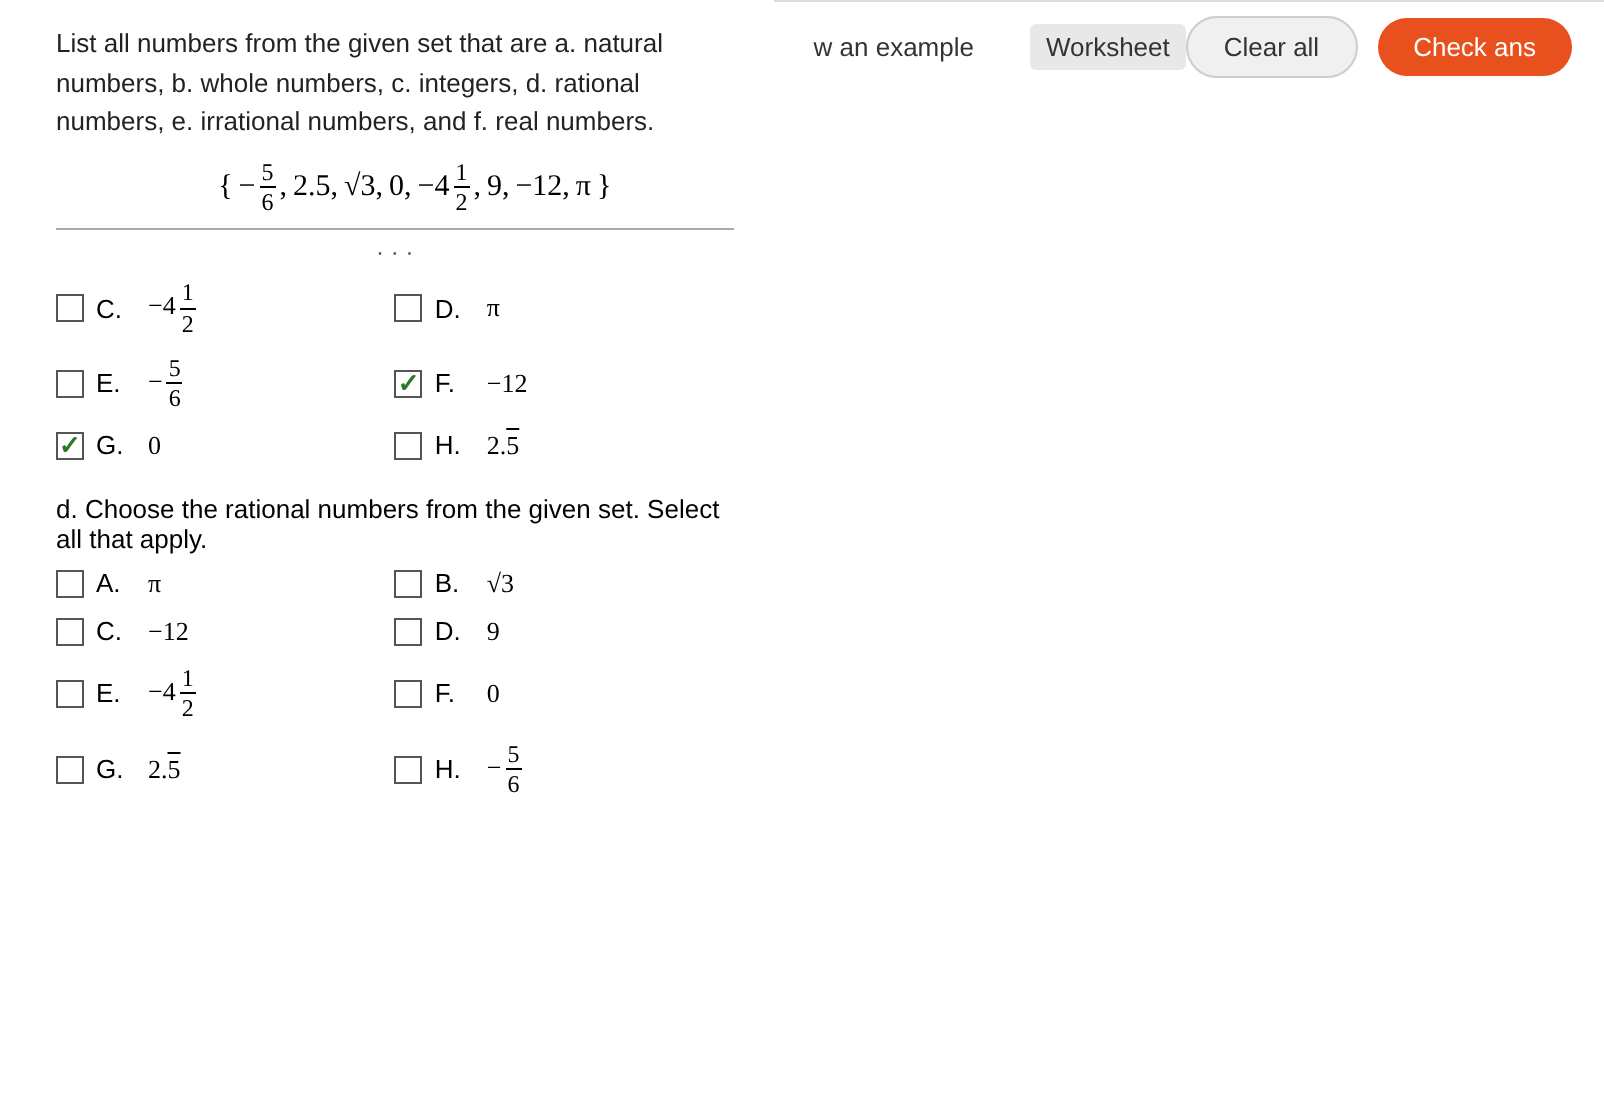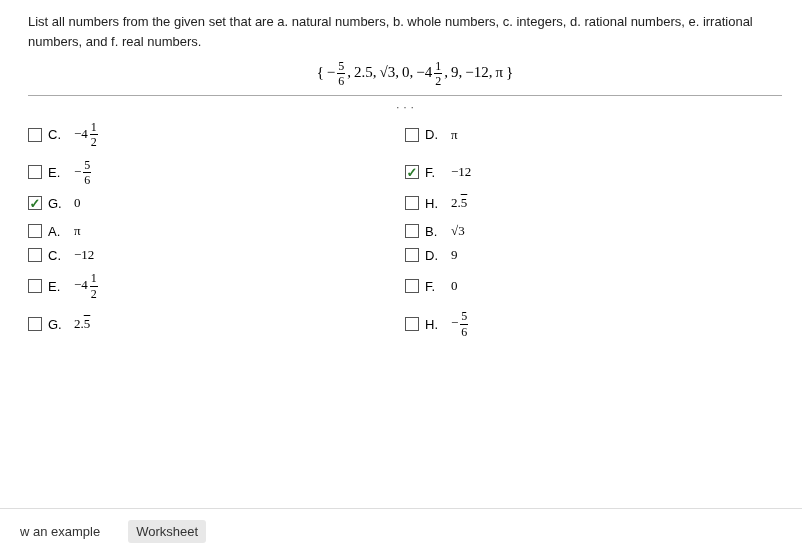--- a/index.html
+++ b/index.html
@@ -8,21 +8,21 @@
       font-size: 14px;
       background: #fff;
       width: 802px;
       height: 553px;
       overflow: hidden;
       position: relative;
     }
 
     .main-container {
       display: flex;
-      flex-direction: column;
+      flex-direction: row;
       height: 553px;
     }
 
     .content-area {
       flex: 1;
       padding: 12px 20px 10px 20px;
       overflow: hidden;
     }
 
     .problem-header {
@@ -267,20 +267,23 @@
         <div class="option-item">
           <div class="checkbox"></div>
           <span class="option-label">H.</span>
           <span>2.<span class="overline">5</span></span>
         </div>
 
       </div>
     </div>
 
     <div class="part-d-section">
+      <div class="section-title">
+        <span>d. Choose the rational numbers from the given set. Select all that apply.</span>
+      </div>
 
       <div class="options-grid">
 
         <div class="option-item">
           <div class="checkbox"></div>
           <span class="option-label">A.</span>
           <span class="pi-sym">π</span>
         </div>
 
         <div class="option-item">
@@ -333,14 +336,18 @@
 
       </div>
     </div>
   </div>
 
   <div class="footer-bar">
     <div class="footer-left">
       <span class="footer-link">w an example</span>
       <span class="footer-link active">Worksheet</span>
     </div>
+    <div class="footer-right">
+      <button class="btn btn-clear">Clear all</button>
+      <button class="btn btn-check">Check ans</button>
+    </div>
   </div>
 </div>
 
 </body></html>

